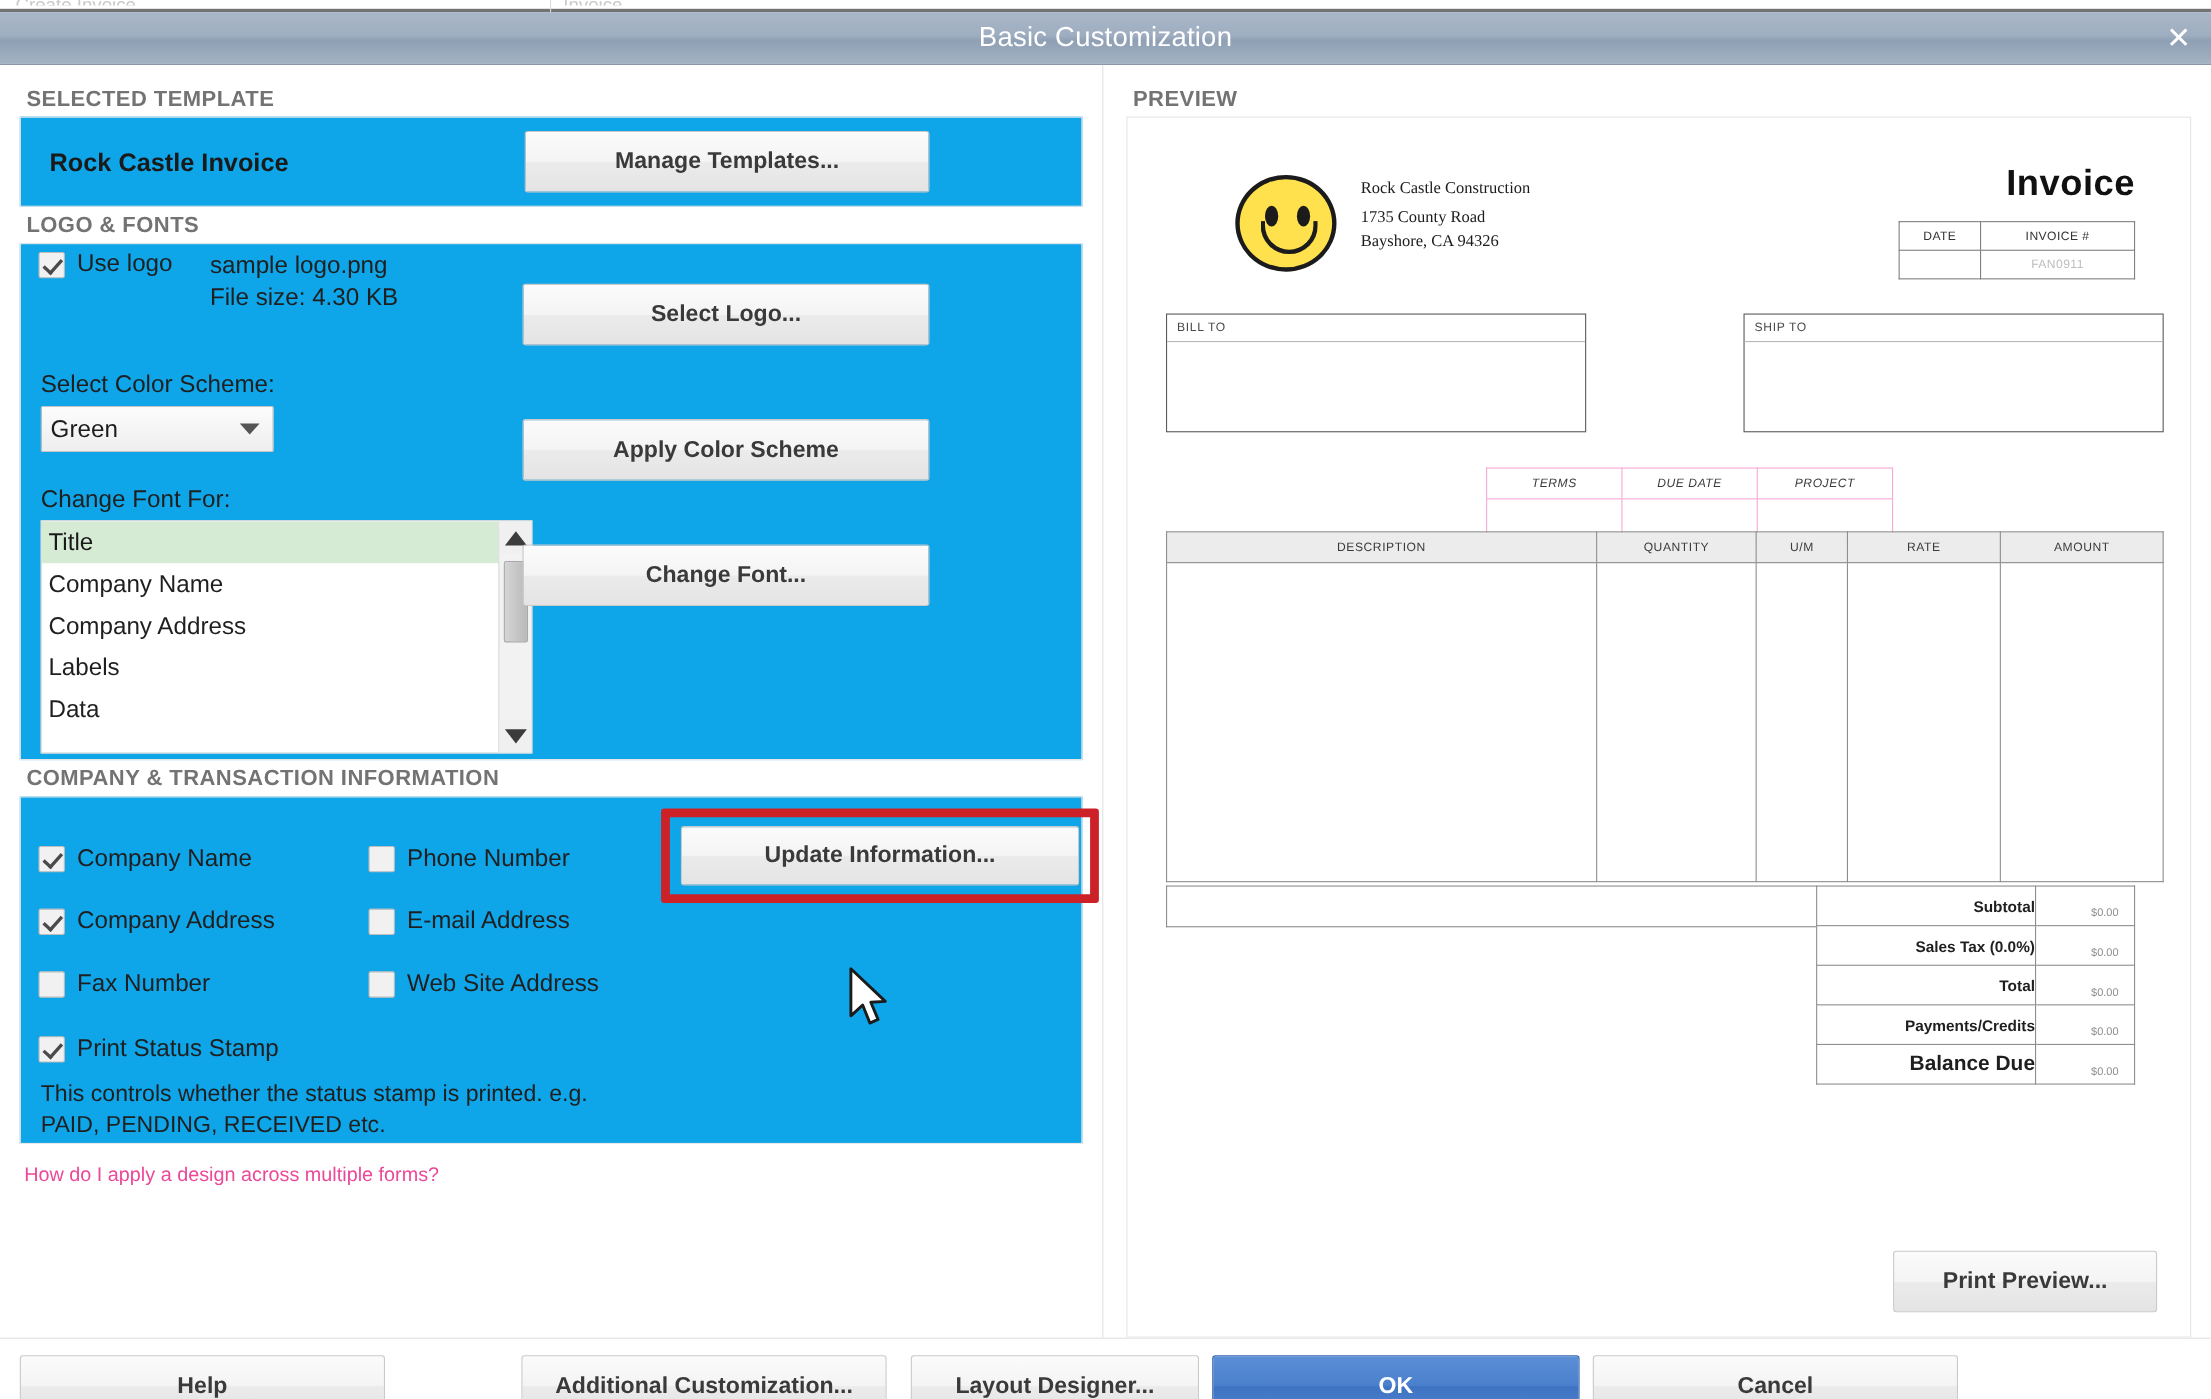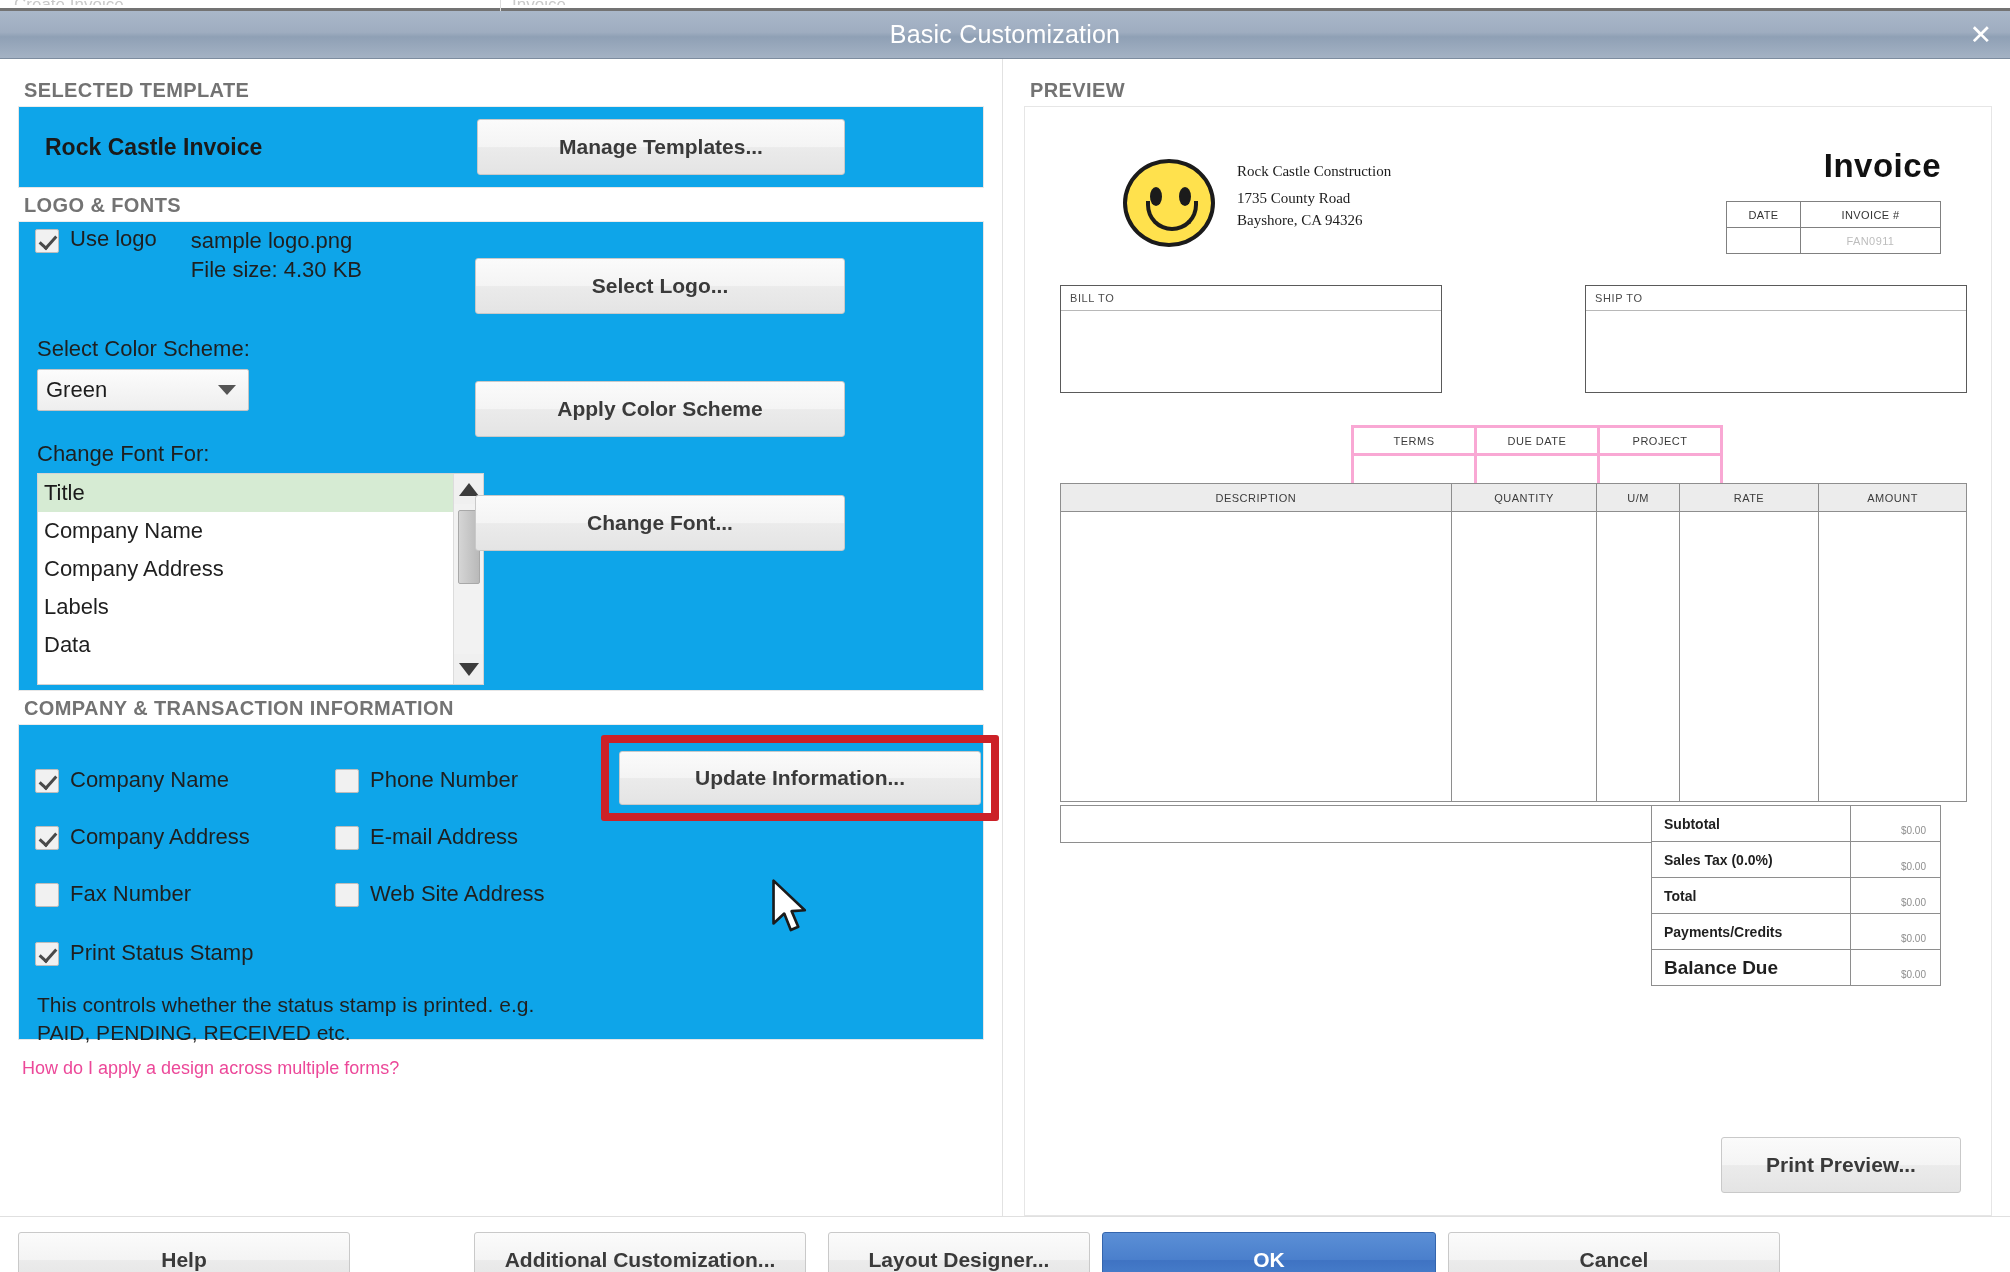--- a/index.html
+++ b/index.html
@@ -176,21 +176,21 @@
 
   .ct-box .btn.upd {
     position: absolute; left: 600px; top: 26px; width: 362px; height: 54px;
   }
   .hl-box {
     position: absolute; left: 582px; top: 10px; width: 398px; height: 86px;
     border: 8px solid #cc2127; border-radius: 3px; pointer-events: none;
   }
 
   .stamp-note {
-    font-size: 21px; color: #1f1f1f; line-height: 1.34; margin-top: 10px; margin-left: 2px;
+    font-size: 21px; color: #1f1f1f; line-height: 1.34; margin-left: 2px;
   }
 
   .link {
     font-size: 18px; color: #ec4899; margin: 18px 0 0 4px; cursor: pointer;
   }
 
   
   .cursor {
     position: absolute; left: 770px; top: 820px;
     width: 40px; height: 56px; pointer-events: none; z-index: 30;
@@ -255,23 +255,23 @@
     font-family: "Liberation Sans", sans-serif;
     font-size: 11px; color: #4a4a4a; letter-spacing: .6px;
     padding: 6px 0 0 9px;
   }
 
   .terms-table {
     position: absolute; left: 296px; top: 292px;
     border-collapse: collapse;
   }
   .terms-table td {
-    border: 3px solid #f9a8d4; width: 123px; height: 28px;
+    border: 1px solid #f9a8d4; width: 123px; height: 28px;
     font-size: 11px; text-align: center; color: #3b3b3b;
-    font-family: "Liberation Sans", sans-serif; letter-spacing: .5px;
+    font-family: "Liberation Sans", sans-serif; letter-spacing: .5px; font-style: italic;
   }
   .terms-table tr.blank td { height: 36px; }
 
   .items-table {
     position: absolute; left: 5px; top: 350px; width: 907px;
     border-collapse: collapse; table-layout: fixed;
   }
   .items-table th {
     background: #ececec; border: 1px solid #8e8e8e;
     height: 28px; font-size: 11px; font-weight: normal; color: #3b3b3b;
@@ -281,20 +281,21 @@
     border: 1px solid #8e8e8e; border-top: none; height: 290px;
   }
 
   .tot-table {
     position: absolute; right: 20px; top: 672px; width: 290px;
     border-collapse: collapse;
   }
   .tot-table td {
     border: 1px solid #8e8e8e; height: 36px;
     font-family: "Liberation Sans", sans-serif;
+    text-align: right;
   }
   .tot-table td.lbl {
     font-size: 14px; font-weight: bold; color: #1f1f1f; padding-left: 12px;
   }
   .tot-table td.amt {
     font-size: 10px; color: #8e8e8e; text-align: right; padding-right: 14px;
     width: 90px; vertical-align: bottom; padding-bottom: 5px;
   }
   .tot-table tr.bal td.lbl { font-size: 19px; }
 

